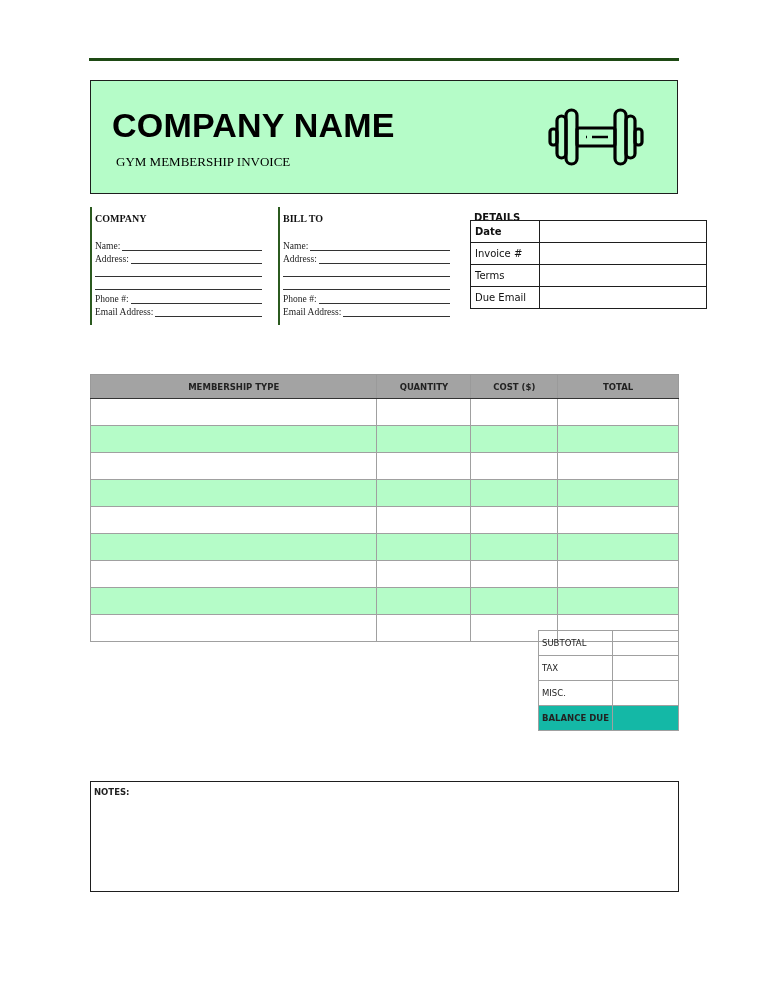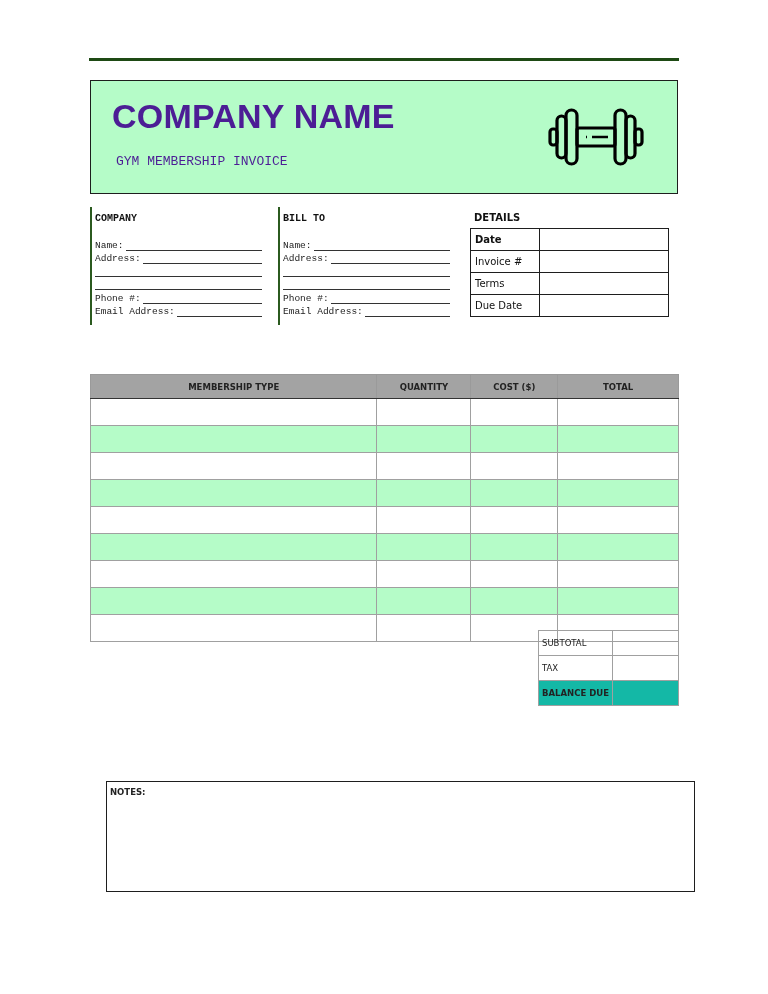--- a/index.html
+++ b/index.html
@@ -1,46 +1,46 @@
 <!DOCTYPE html>
 <html><head>
 <meta charset="utf-8">
 <style>
   html, body { margin:0; padding:0; background:#ffffff; }
   body { width:768px; height:994px; position:relative; font-family:"Liberation Sans", sans-serif; color:#111; overflow:hidden; }
   .topline { position:absolute; left:89px; top:58px; width:590px; height:3px; background:#1e4a14; }
   .banner { position:absolute; left:90px; top:80px; width:586px; height:112px; background:#b5fcc8; border:1.5px solid #1e1e1e; }
-  .company-name { position:absolute; left:21px; top:16px; font-size:34px; font-weight:bold; color:#4c1d95; letter-spacing:0.2px; }
-  .subtitle { position:absolute; left:25px; top:73px; font-size:14px; color:#4c1d95; font-family:Liberation Mono, monospace; font-size:13px; }
+  .company-name { position:absolute; left:21px; top:25px; font-size:34px; font-weight:bold; color:#000000; letter-spacing:0.2px; }
+  .subtitle { position:absolute; left:25px; top:73px; font-size:14px; color:#000000; font-family:Liberation Serif, serif; font-size:13px; }
   .dumbbell { position:absolute; left:457px; top:26px; width:96px; height:60px; }
 
-  .info-block { position:absolute; top:207px; width:170px; height:118px; border-left:2px solid #2b5a1f; font-family:Liberation Mono, monospace; font-size:9.5px; color:#222; }
+  .info-block { position:absolute; top:207px; width:170px; height:118px; border-left:2px solid #2b5a1f; font-family:Liberation Serif, serif; font-size:9.5px; color:#222; }
   .info-block .title { font-weight:bold; font-size:10px; margin:6px 0 0 3px; color:#111; }
   .info-row { position:absolute; left:3px; right:0; height:13px; display:flex; align-items:center; }
   .info-row .lbl { white-space:nowrap; padding-right:2px; }
   .info-row .line { flex:1; border-bottom:1px solid #333; height:10px; }
   .info-row.blank .line { margin-left:0; }
 
   .details-title { position:absolute; left:474px; top:212px; font-family:"DejaVu Sans", sans-serif; font-weight:bold; font-size:10px; color:#111; }
-  table.details { position:absolute; left:470px; top:228px; width:199px; border-collapse:collapse; font-family:"DejaVu Sans", sans-serif; font-size:10px;border-radius:7px; }
+  table.details { position:absolute; left:470px; top:220px; width:237px; border-collapse:collapse; font-family:"DejaVu Sans", sans-serif; font-size:10px;border-radius:7px; }
   table.details td { border:1.5px solid #1e1e1e; height:21px; padding:0 4px; }
   table.details td.k { width:60px; }
   table.details tr:first-child td.k { font-weight:bold; }
 
   table.items { position:absolute; left:90px; top:374px; width:589px; border-collapse:collapse; font-family:"DejaVu Sans", sans-serif; }
   table.items th { background:#a3a3a3; font-size:8.5px; font-weight:bold; color:#222; height:21px; border:1px solid #9a9a9a; border-bottom:1.5px solid #333; }
   table.items td { height:24px; border:1px solid #a0a0a0; }
   table.items tr.alt td { background:#b5fcc8; }
 
   table.totals { position:absolute; left:538px; top:630px; width:141px; border-collapse:collapse; font-family:"DejaVu Sans", sans-serif; font-size:8.5px;border-radius:28px; }
   table.totals td { height:24px; border:1px solid #a0a0a0; padding:0 3px; color:#222; }
   table.totals td.k { width:67px; }
   table.totals tr.balance td { background:#14b8a6; font-weight:bold; border-top:1.5px solid #1e4a14; }
 
-  .notes { position:absolute; left:106px; top:781px; width:587px; height:109px; border:1.5px solid #1e1e1e; font-family:"DejaVu Sans", sans-serif;text-decoration:underline; }
+  .notes { position:absolute; left:90px; top:781px; width:587px; height:109px; border:1.5px solid #1e1e1e; font-family:"DejaVu Sans", sans-serif;text-decoration:underline; }
   .notes .lbl { position:absolute; left:3px; top:5px; font-size:8.5px; font-weight:bold; color:#222; }
 </style>
 </head>
 <body>
 
 <div class="topline"></div>
 
 <div class="banner">
   <div class="company-name">COMPANY NAME</div>
   <div class="subtitle">GYM MEMBERSHIP INVOICE</div>
@@ -118,21 +118,21 @@
   </tr>
   <tr>
     <td class="k">Invoice #</td>
     <td></td>
   </tr>
   <tr>
     <td class="k">Terms</td>
     <td></td>
   </tr>
   <tr>
-    <td class="k">Due Date</td>
+    <td class="k">Due Email</td>
     <td></td>
   </tr>
 </tbody>
   </table>
 
 <table class="items">
   <colgroup>
       <col style="width:287px">
       <col style="width:94px">
       <col style="width:87px">
@@ -205,20 +205,24 @@
 <table class="totals">
   <tbody>
       <tr>
     <td class="k">SUBTOTAL</td>
     <td></td>
   </tr>
   <tr>
     <td class="k">TAX</td>
     <td></td>
   </tr>
+  <tr>
+    <td class="k">MISC.</td>
+    <td></td>
+  </tr>
   <tr class="balance">
     <td class="k">BALANCE DUE</td>
     <td></td>
   </tr>
 </tbody>
   </table>
 
 <div class="notes">
   <div class="lbl">NOTES:</div>
 </div>

